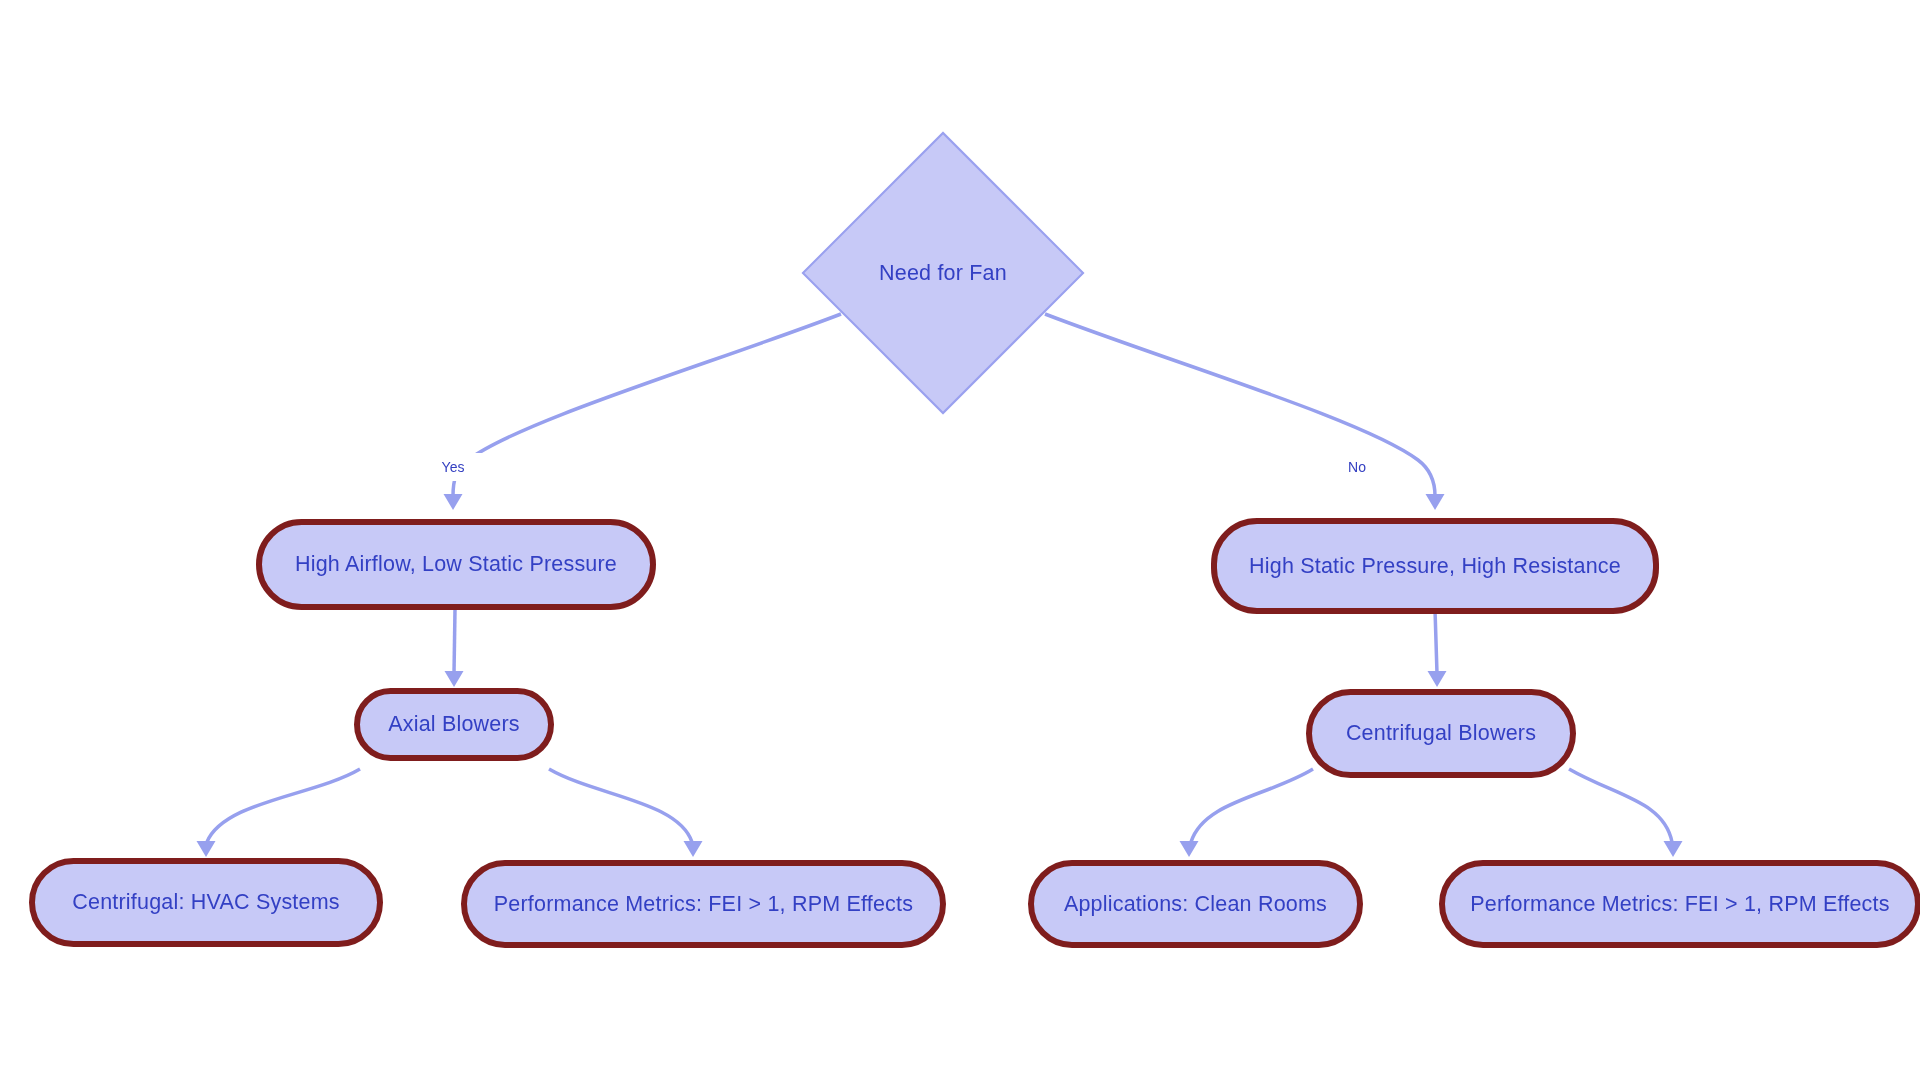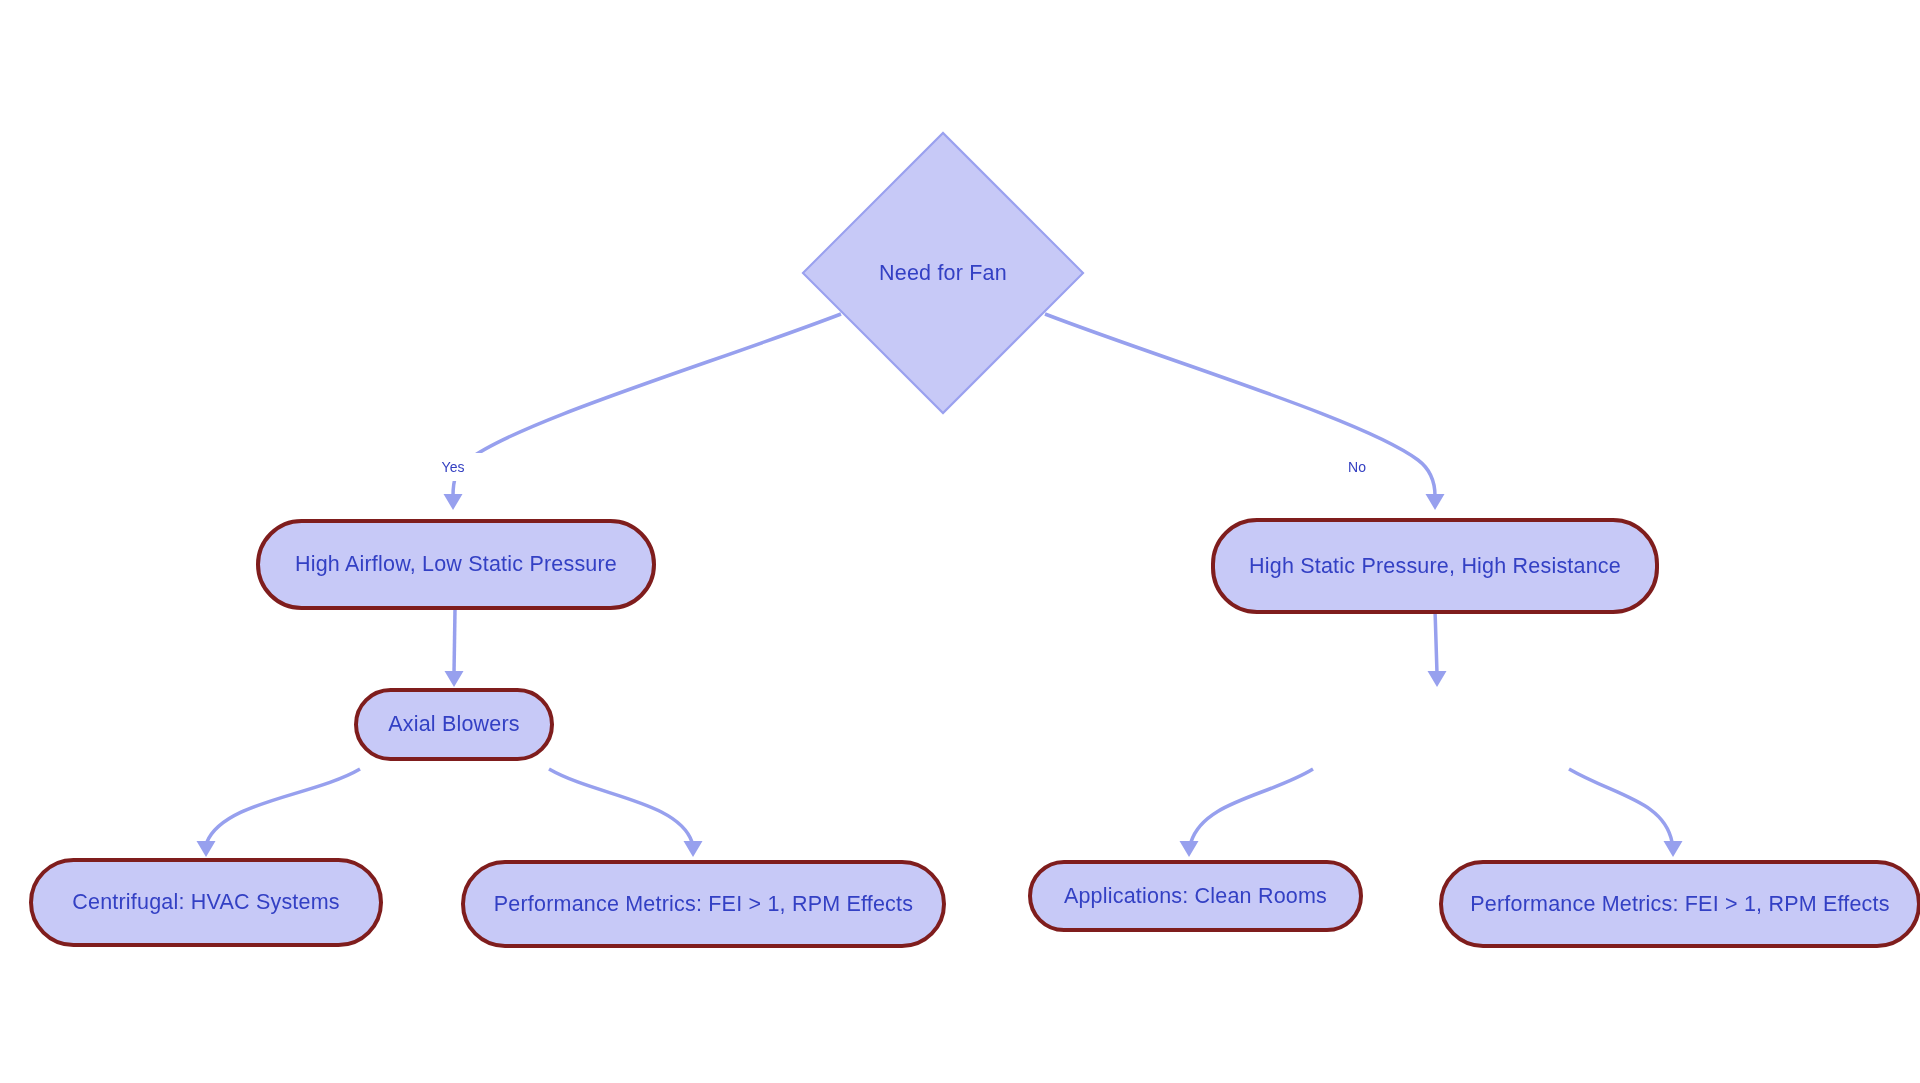--- a/index.html
+++ b/index.html
@@ -29,21 +29,21 @@
     stroke: #97a0ee;
     stroke-width: 3.5;
   }
   .edges polygon {
     fill: #97a0ee;
     stroke: none;
   }
   .pill {
     position: absolute;
     background: #c7c9f7;
-    border: 4px solid #7f1d1d;
+    border: 6px solid #7f1d1d;
     border-radius: 46px;
     display: flex;
     align-items: center;
     justify-content: center;
     box-sizing: border-box;
     color: #3340c4;
     font-size: 21.5px;
     letter-spacing: 0.2px;
     white-space: nowrap;
   }
@@ -128,30 +128,33 @@
   </div>
 
   <div class="pill" style="left:1195px; top:518px; width:448px; height:96px;">
     <span>High Static Pressure, High Resistance</span>
   </div>
 
   <div class="pill" style="left:338px; top:688px; width:200px; height:73px;">
     <span>Axial Blowers</span>
   </div>
 
+  <div class="pill" style="left:1290px; top:689px; width:270px; height:89px;">
+    <span>Centrifugal Blowers</span>
+  </div>
 
   <div class="pill" style="left:13px; top:858px; width:354px; height:89px;">
     <span>Centrifugal: HVAC Systems</span>
   </div>
 
   <div class="pill" style="left:445px; top:860px; width:485px; height:88px;">
     <span>Performance Metrics: FEI &gt; 1, RPM Effects</span>
   </div>
 
-  <div class="pill" style="left:1012px; top:860px; width:335px; height:72px;">
+  <div class="pill" style="left:1012px; top:860px; width:335px; height:88px;">
     <span>Applications: Clean Rooms</span>
   </div>
 
   <div class="pill" style="left:1423px; top:860px; width:482px; height:88px;">
     <span>Performance Metrics: FEI &gt; 1, RPM Effects</span>
   </div>
 
 </div>
 
 </body></html>

